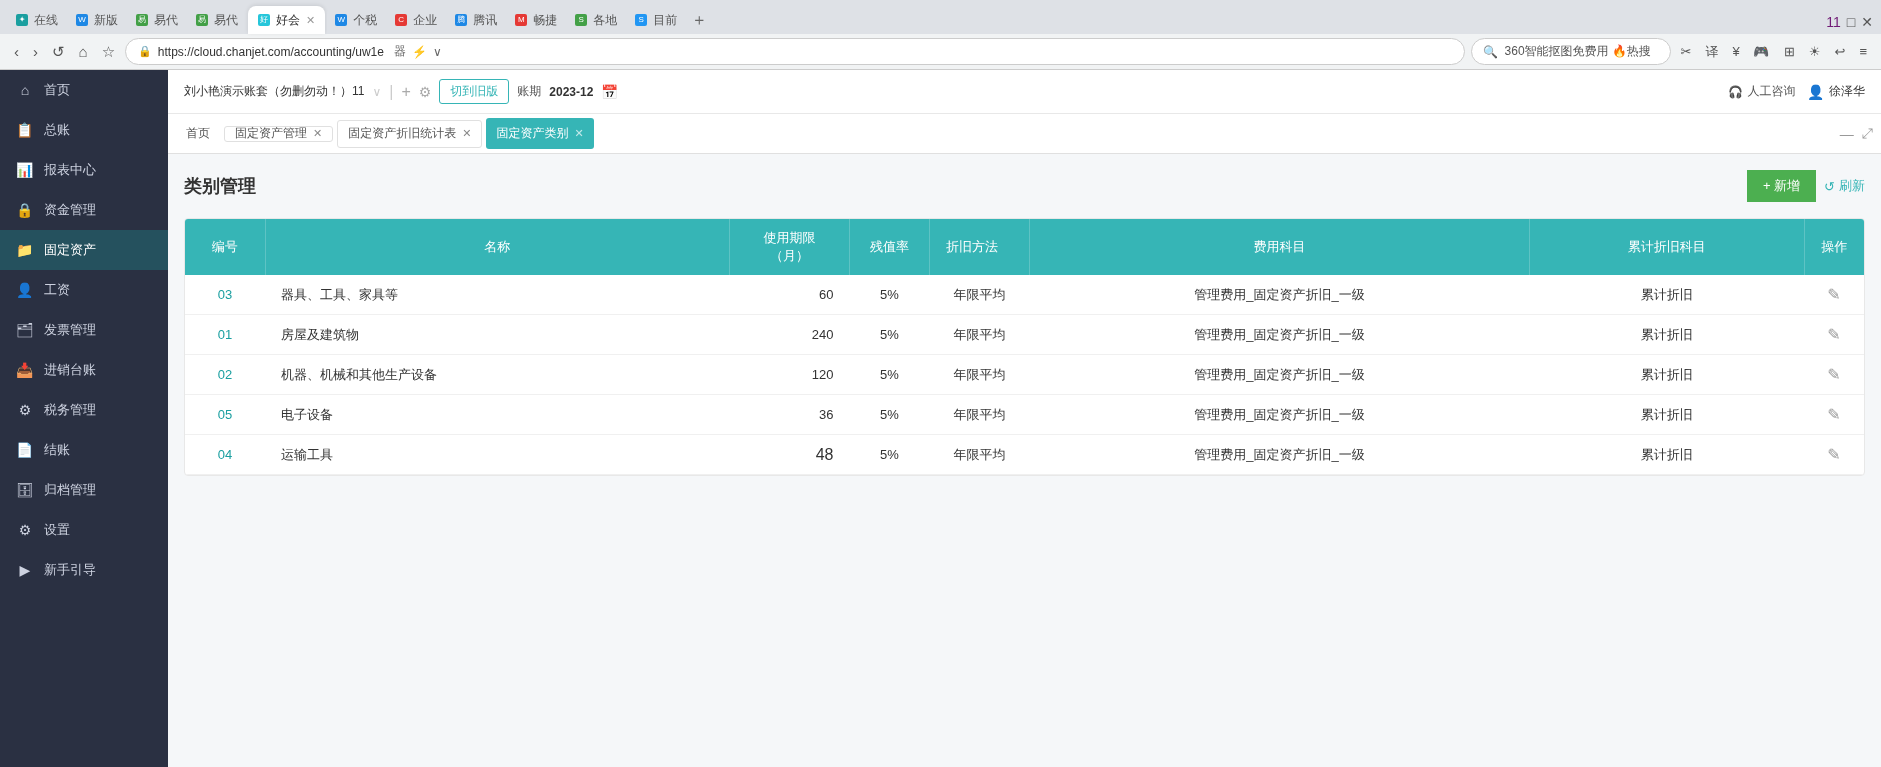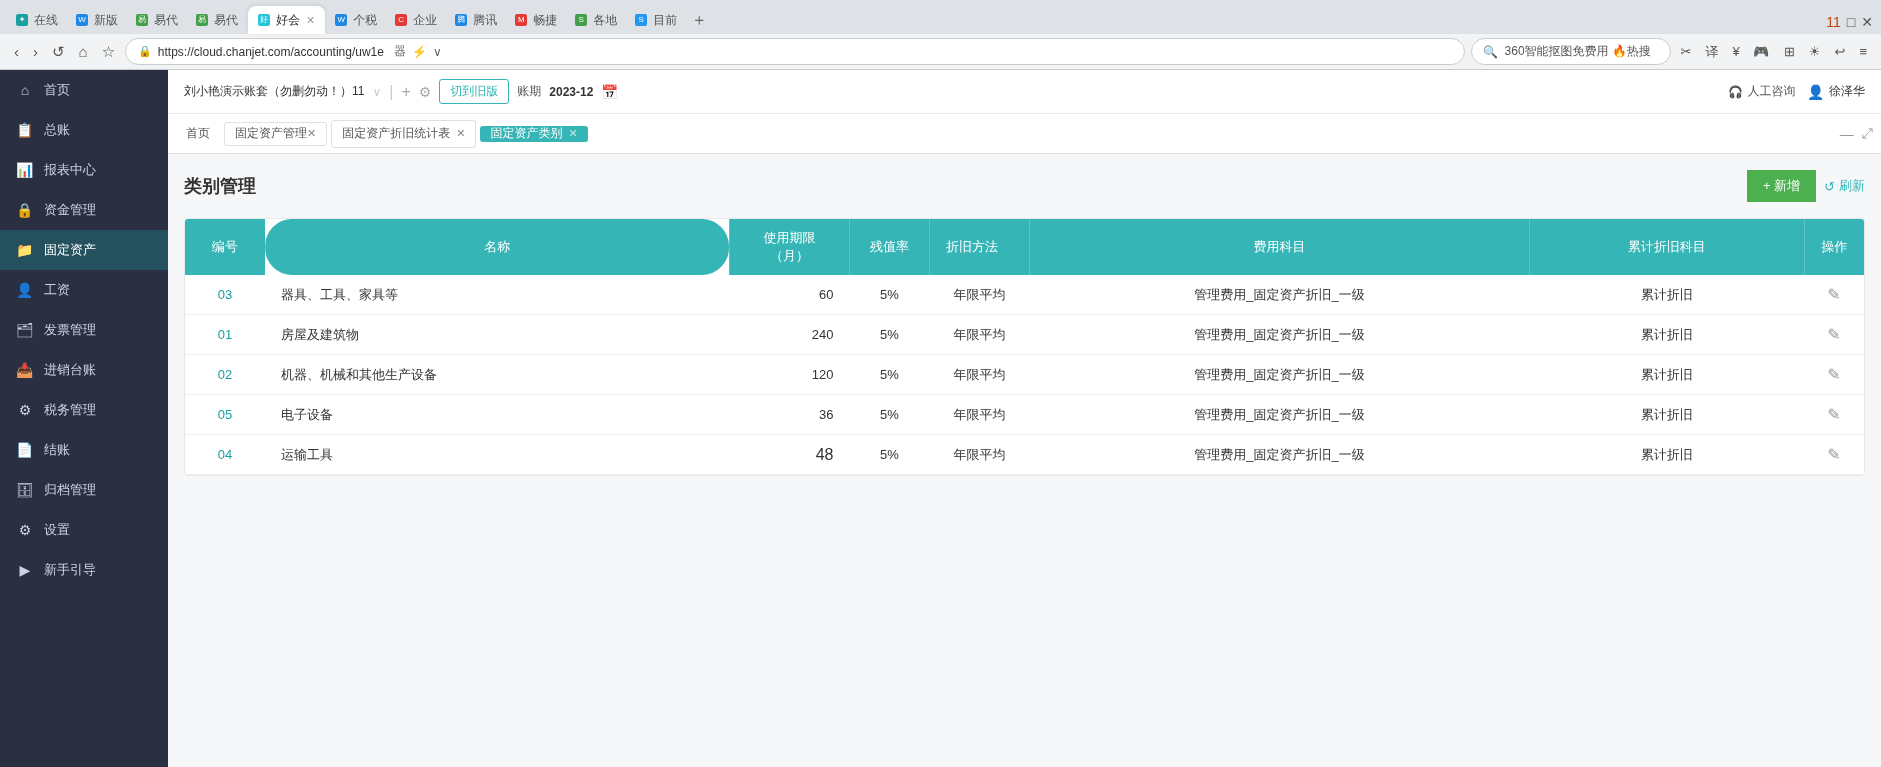--- a/index.html
+++ b/index.html
@@ -49,21 +49,21 @@
   <div style="display:flex; align-items:center; gap:6px; padding:0 8px; height:28px; background:#dee1e6; border-radius:8px 8px 0 0; font-size:12px; color:#555;">
     <span style="display:inline-block;width:12px;height:12px;background:#43a047;border-radius:2px;font-size:8px;text-align:center;color:#fff;line-height:12px;">S</span>
     <span>各地</span>
   </div>
   <div style="display:flex; align-items:center; gap:6px; padding:0 8px; height:28px; background:#dee1e6; border-radius:8px 8px 0 0; font-size:12px; color:#555;">
     <span style="display:inline-block;width:12px;height:12px;background:#2196f3;border-radius:2px;font-size:8px;text-align:center;color:#fff;line-height:12px;">S</span>
     <span>目前</span>
   </div>
   <div style="margin-left:4px; display:flex; align-items:center; height:28px; color:#666; font-size:16px; cursor:pointer;">＋</div>
   <div style="margin-left:auto; display:flex; align-items:center; gap:6px; padding-bottom:4px;">
-    <span style="font-size:14px; color:#c2410c; cursor:pointer;">11</span>
+    <span style="font-size:14px; color:#701a75; cursor:pointer;">11</span>
     <span style="font-size:14px; color:#555; cursor:pointer;">□</span>
     <span style="font-size:14px; color:#555; cursor:pointer;">✕</span>
   </div>
 </div>
 
 <div style="background:#f1f3f4; height:36px; display:flex; align-items:center; padding:0 10px; gap:6px; border-bottom:1px solid #ccc;">
   <button style="background:none;border:none;cursor:pointer;color:#555;font-size:15px;padding:2px 4px;">‹</button>
   <button style="background:none;border:none;cursor:pointer;color:#555;font-size:15px;padding:2px 4px;">›</button>
   <button style="background:none;border:none;cursor:pointer;color:#555;font-size:15px;padding:2px 4px;">↺</button>
   <button style="background:none;border:none;cursor:pointer;color:#555;font-size:15px;padding:2px 4px;">⌂</button>
@@ -169,29 +169,29 @@
           <span style="font-size:14px;">👤</span>
           <span style="font-size:12px;color:#333;">徐泽华</span>
         </div>
       </div>
     </div>
 
     <div style="background:#fff;display:flex;align-items:center;border-bottom:1px solid #e0e0e0;padding:4px 8px;height:40px;gap:4px;">
       <div style="display:flex;align-items:center;padding:0 10px;height:28px;border-radius:3px;font-size:12px;cursor:pointer;color:#555;gap:6px;">
         <span>首页</span>
       </div>
-      <div style="display:flex;align-items:center;padding:0 10px;height:24px;border-radius:3px;font-size:12px;cursor:pointer;color:#555;border:1px solid #e0e0e0;">
+      <div style="display:flex;align-items:center;padding:0 10px;height:16px;border-radius:3px;font-size:12px;cursor:pointer;color:#555;gap:6px;border:1px solid #e0e0e0;">
         <span>固定资产管理</span>
         <span style="font-size:11px;opacity:0.7;">✕</span>
       </div>
       <div style="display:flex;align-items:center;padding:0 10px;height:28px;border-radius:3px;font-size:12px;cursor:pointer;color:#555;gap:6px;border:1px solid #e0e0e0;">
         <span>固定资产折旧统计表</span>
         <span style="font-size:11px;opacity:0.7;">✕</span>
       </div>
-      <div style="display:flex;align-items:center;padding:0 10px;height:16px;border-radius:3px;font-size:12px;cursor:pointer;color:#fff;gap:6px;background:#36b5b6;">
+      <div style="display:flex;align-items:center;padding:0 10px;height:31px;border-radius:3px;font-size:12px;cursor:pointer;color:#fff;gap:6px;background:#36b5b6;">
         <span>固定资产类别</span>
         <span style="font-size:11px;opacity:0.7;">✕</span>
       </div>
       <div style="margin-left:auto;display:flex;align-items:center;gap:8px;">
         <button style="background:none;border:none;cursor:pointer;color:#999;font-size:14px;">—</button>
         <button style="background:none;border:none;cursor:pointer;color:#999;font-size:14px;">⤢</button>
       </div>
     </div>
 
     <div style="flex:1;padding:16px;overflow:auto;">
@@ -204,21 +204,21 @@
             <span>刷新</span>
           </button>
         </div>
       </div>
 
       <div style="background:#fff;border-radius:4px;overflow:hidden;border:1px solid #e8e8e8;">
         <table style="width:100%;border-collapse:collapse;">
           <thead>
             <tr style="background:#36b5b6;color:#fff;">
               <th style="padding:10px 16px;text-align:center;font-weight:normal;font-size:13px;border-right:1px solid rgba(255,255,255,0.2);width:80px;">编号</th>
-              <th style="padding:10px 16px;text-align:center;font-weight:normal;font-size:13px;border-right:1px solid rgba(255,255,255,0.2);border-radius:27px;">名称</th>
+              <th style="padding:10px 16px;text-align:center;font-weight:normal;font-size:13px;border-right:1px solid rgba(255,255,255,0.2);">名称</th>
               <th style="padding:10px 16px;text-align:center;font-weight:normal;font-size:13px;border-right:1px solid rgba(255,255,255,0.2);width:120px;">使用期限（月）</th>
               <th style="padding:10px 16px;text-align:center;font-weight:normal;font-size:13px;border-right:1px solid rgba(255,255,255,0.2);width:80px;">残值率</th>
               <th style="padding:10px 16px;text-align:left;font-weight:normal;font-size:13px;border-right:1px solid rgba(255,255,255,0.2);width:100px;">折旧方法</th>
               <th style="padding:10px 16px;text-align:center;font-weight:normal;font-size:13px;border-right:1px solid rgba(255,255,255,0.2);">费用科目</th>
               <th style="padding:10px 16px;text-align:center;font-weight:normal;font-size:13px;border-right:1px solid rgba(255,255,255,0.2);">累计折旧科目</th>
               <th style="padding:10px 16px;text-align:center;font-weight:normal;font-size:13px;width:60px;">操作</th>
             </tr>
           </thead>
           <tbody id="table-body">
           <tr style="border-bottom: 1px solid rgb(240, 240, 240);">

